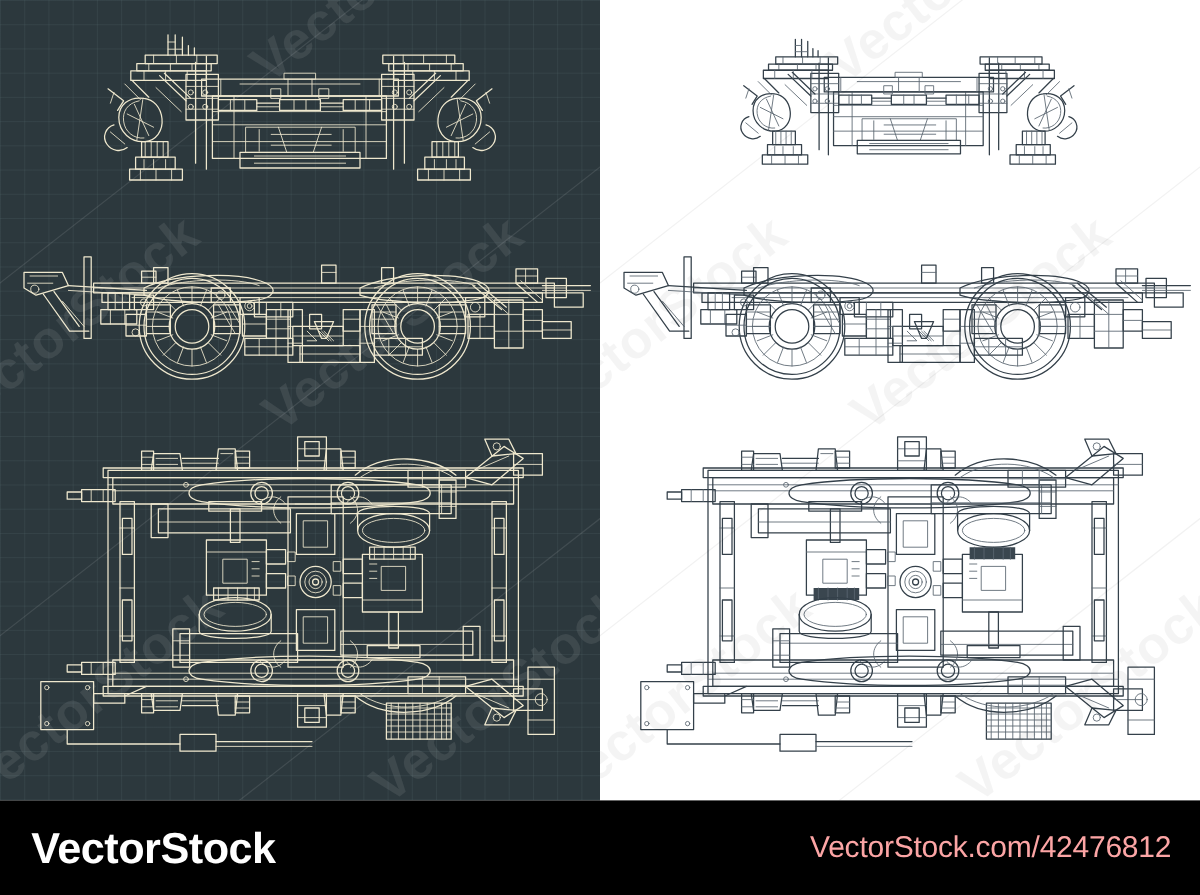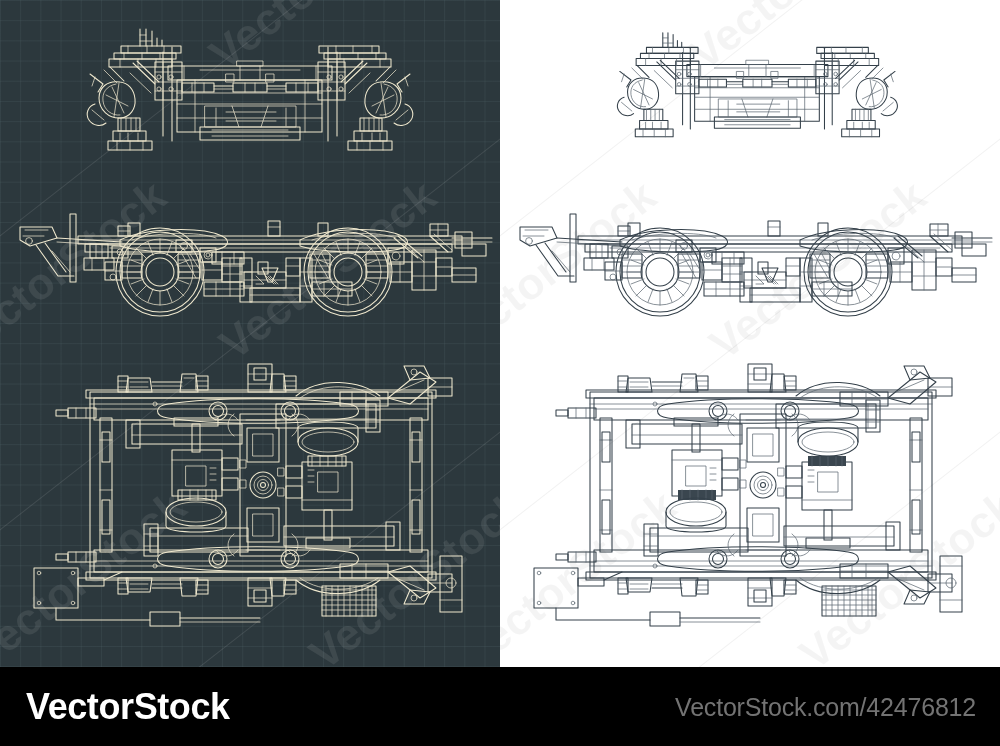--- a/index.html
+++ b/index.html
@@ -53,21 +53,21 @@
             stroke-linecap:round;stroke-linejoin:round;vector-effect:non-scaling-stroke;}
   .light .s1{fill:none;stroke:#5a6670;stroke-width:.72;
             stroke-linecap:round;stroke-linejoin:round;vector-effect:non-scaling-stroke;}
   .light .sfd{fill:#3a464f;stroke:none;}
 
   
   #footer{position:absolute;left:0;top:667px;width:1000px;height:79px;background:#000;}
   #footer .brand{position:absolute;left:26px;top:50%;transform:translateY(-50%);
     color:#fff;font-size:36px;font-weight:700;letter-spacing:-.4px;}
   #footer .url{position:absolute;right:24px;top:50%;transform:translateY(-50%);
-    color:#737373;font-size:25px;font-weight:400;letter-spacing:-.2px;}
+    color:#fca5a5;font-size:25px;font-weight:400;letter-spacing:-.2px;}
 </style>
 </head>
 <body>
 
 <div id="stage">
 
   <div class="panel dark" id="panel-dark">
     <div class="grid"></div>
 
     <div class="dwg">

